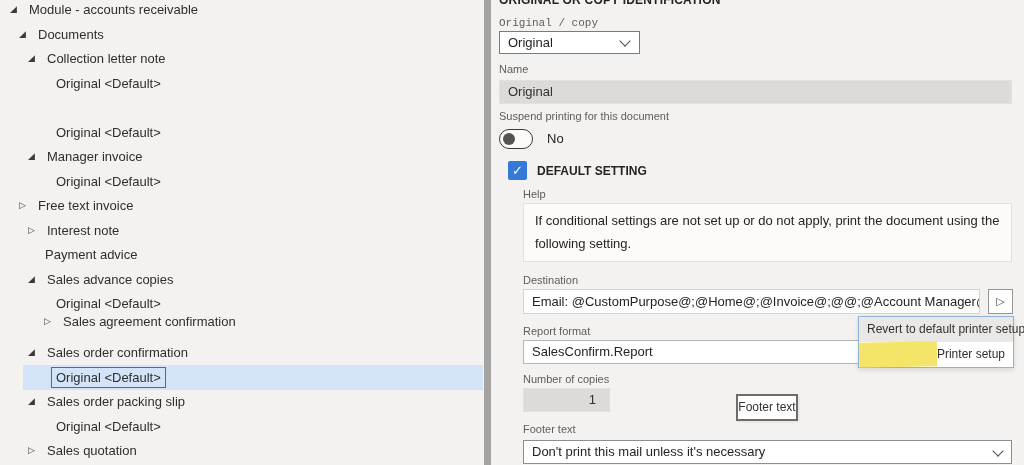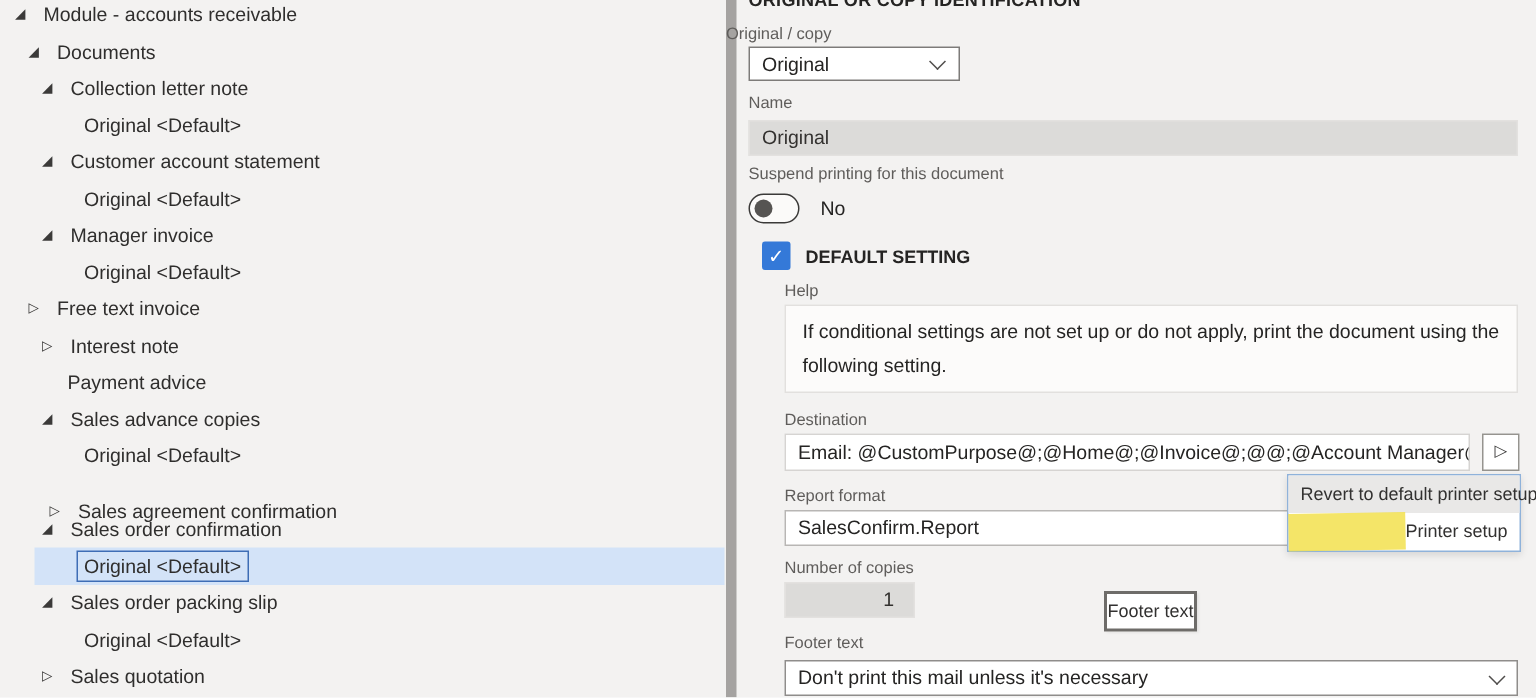--- a/index.html
+++ b/index.html
@@ -21,21 +21,21 @@
   .tl{position:relative;text-align:right;}
   .tree-row.selected .tl{border:1px solid var(--sel-border);padding:2px 4px;margin-left:-5px;background:transparent;}
   #vscroll{position:absolute;left:484px;top:0;width:7px;height:465px;background:#a5a3a1;}
 
   
   .abs{position:absolute;}
   .lbl{font-size:11px;color:var(--label);}
   .val{font-size:13px;color:var(--text);}
   #section-header{left:499px;top:-7px;font-size:12px;font-weight:bold;color:#252423;letter-spacing:.2px;}
 
-  #orig-copy-label{left:484px;top:17px;}
+  #orig-copy-label{left:499px;top:17px;font-family:Liberation Mono, monospace;}
   #orig-copy-combo{left:499px;top:31px;width:141px;height:23px;background:#fff;border:1px solid #7d7b79;
     line-height:21px;padding:0 8px;cursor:pointer;}
   .chev{width:8px;height:8px;border-right:1.5px solid #4f4d4b;border-bottom:1.5px solid #4f4d4b;
     transform:rotate(45deg);display:inline-block;}
   #orig-copy-chev{right:10px;top:5px;}
 
   #name-label{left:499px;top:63px;}
   #name-field{left:499px;top:80px;width:513px;height:24px;background:#dcdbd9;border:1px solid #e3e1df;
     line-height:22px;padding:0 8px;color:#33312f;}
 
@@ -95,23 +95,20 @@
   </div>
       <div class="tree-row" style="top: 21.75px; padding-left: 12px;">
     <span class="tw">◢</span><span class="tl">Documents</span>
   </div>
       <div class="tree-row" style="top: 46.25px; padding-left: 21px;">
     <span class="tw">◢</span><span class="tl">Collection letter note</span>
   </div>
       <div class="tree-row" style="top: 70.75px; padding-left: 30px;">
     <span class="tw"></span><span class="tl">Original &lt;Default&gt;</span>
   </div>
-      <div class="tree-row" style="top: 95.25px; padding-left: 21px;">
-    <span class="tw">◢</span><span class="tl">Customer account statement</span>
-  </div>
       <div class="tree-row" style="top: 119.75px; padding-left: 30px;">
     <span class="tw"></span><span class="tl">Original &lt;Default&gt;</span>
   </div>
       <div class="tree-row" style="top: 144.25px; padding-left: 21px;">
     <span class="tw">◢</span><span class="tl">Manager invoice</span>
   </div>
       <div class="tree-row" style="top: 168.75px; padding-left: 30px;">
     <span class="tw"></span><span class="tl">Original &lt;Default&gt;</span>
   </div>
       <div class="tree-row" style="top: 193.25px; padding-left: 12px;">
@@ -122,21 +119,21 @@
   </div>
       <div class="tree-row" style="top: 242.25px; padding-left: 19px;">
     <span class="tw"></span><span class="tl">Payment advice</span>
   </div>
       <div class="tree-row" style="top: 266.75px; padding-left: 21px;">
     <span class="tw">◢</span><span class="tl">Sales advance copies</span>
   </div>
       <div class="tree-row" style="top: 291.25px; padding-left: 30px;">
     <span class="tw"></span><span class="tl">Original &lt;Default&gt;</span>
   </div>
-      <div class="tree-row" style="top: 328px; padding-left: 26px;">
+      <div class="tree-row" style="top: 309px; padding-left: 37px;">
     <span class="tw">▷</span><span class="tl">Sales agreement confirmation</span>
   </div>
       <div class="tree-row" style="top: 340.25px; padding-left: 21px;">
     <span class="tw">◢</span><span class="tl">Sales order confirmation</span>
   </div>
       <div class="tree-row selected" style="top: 364.75px; padding-left: 30px;"><div class="hl"></div>
     <span class="tw"></span><span class="tl">Original &lt;Default&gt;</span>
   </div>
       <div class="tree-row" style="top: 389.25px; padding-left: 21px;">
     <span class="tw">◢</span><span class="tl">Sales order packing slip</span>

